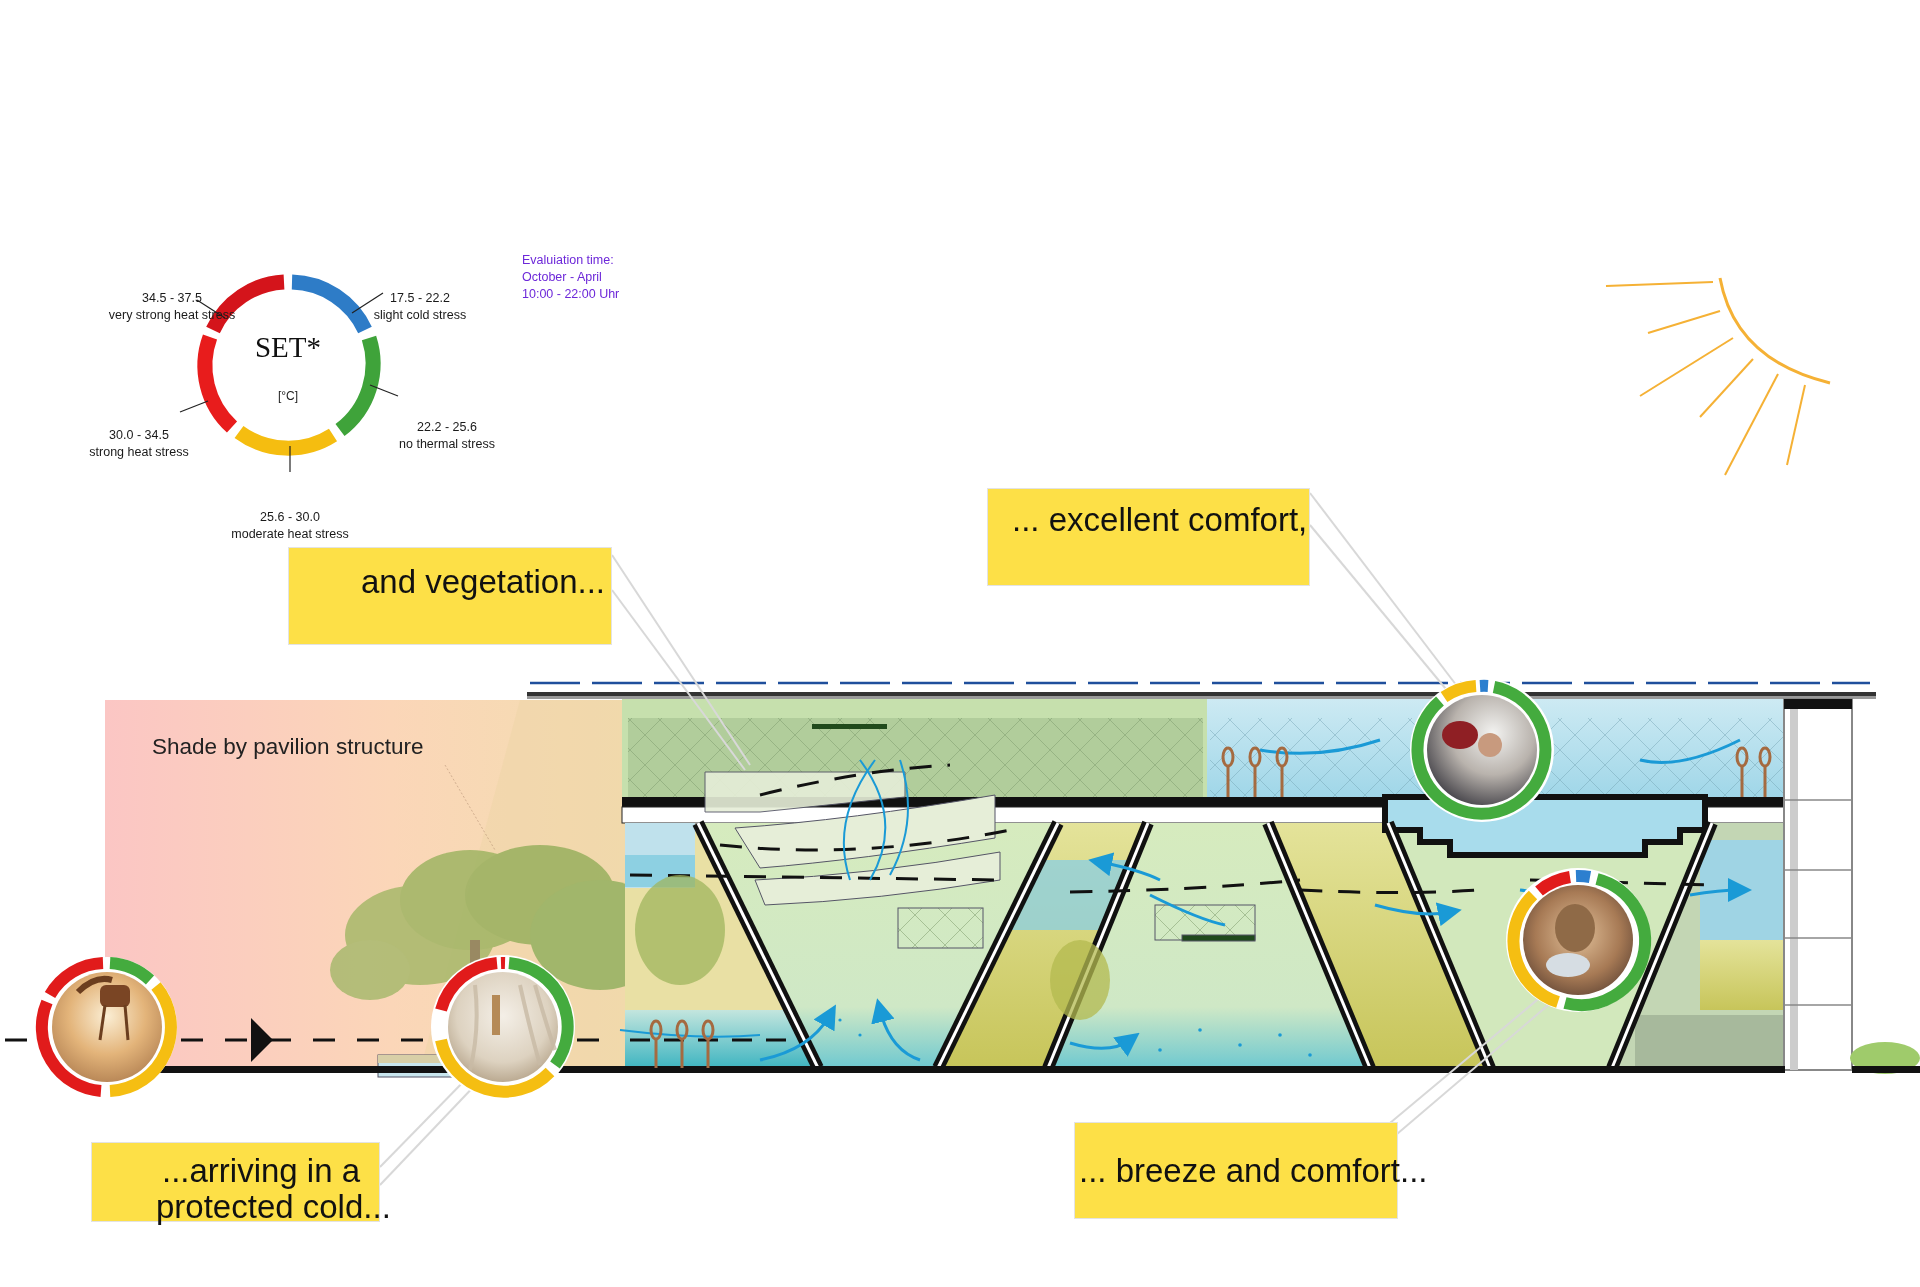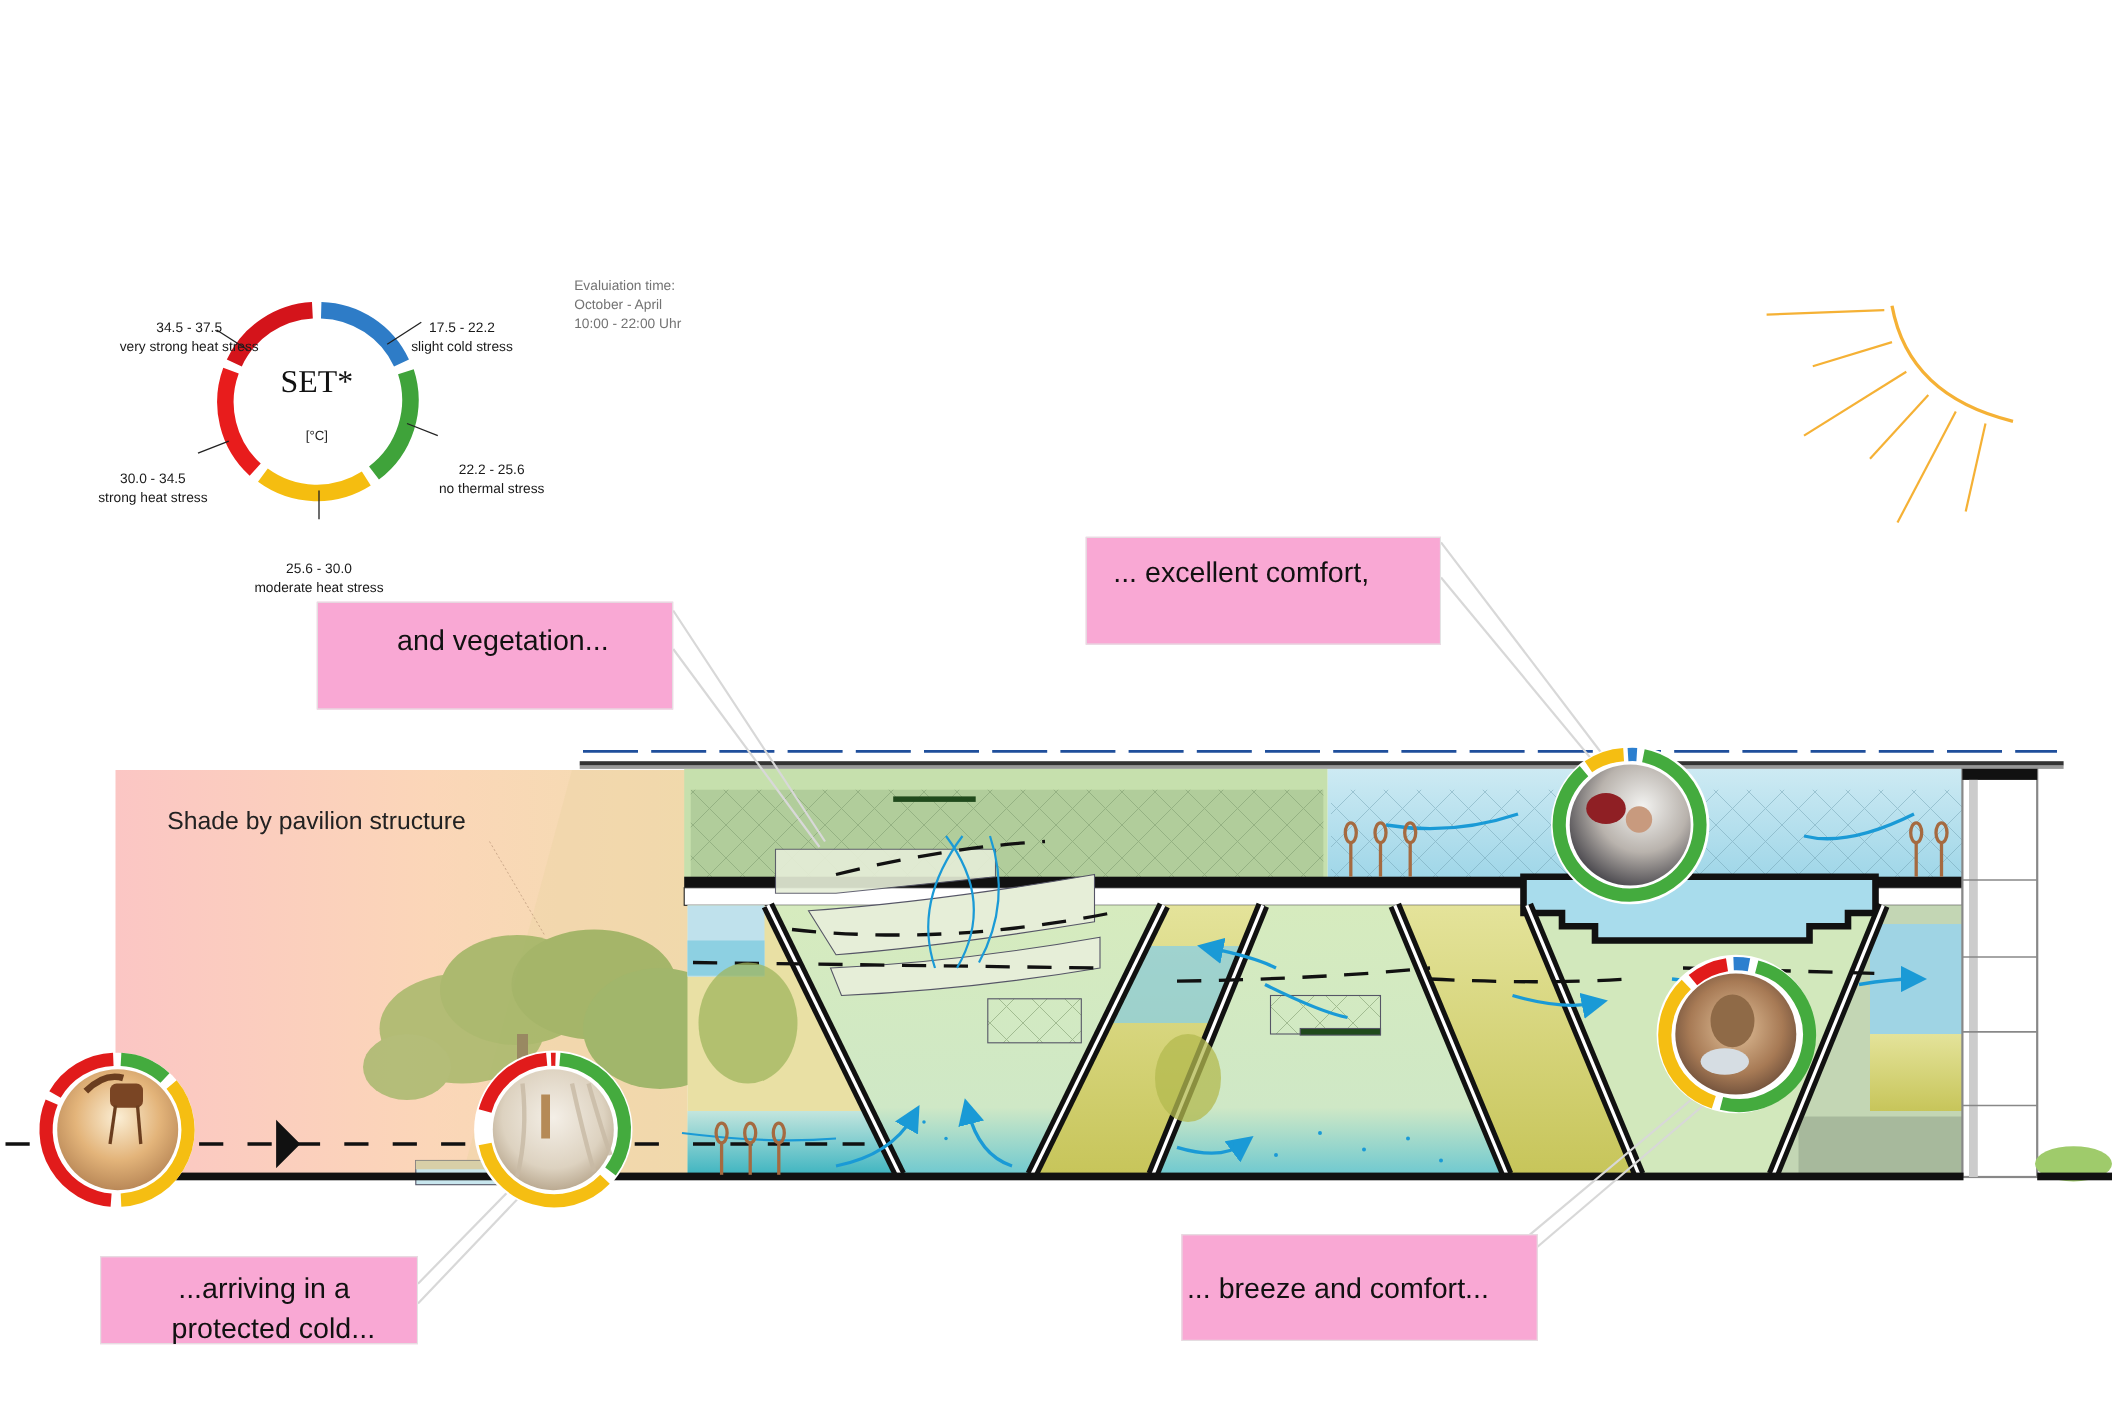--- a/index.html
+++ b/index.html
@@ -1,19 +1,19 @@
 <!DOCTYPE html>
 <html><head>
 <meta charset="utf-8">
 <style>
   html, body { margin:0; padding:0; background:#ffffff; }
   body { width:1920px; height:1287px; position:relative; overflow:hidden; font-family:"Liberation Sans", "DejaVu Sans", sans-serif; color:#1a1a1a; }
   .legend-label { position:absolute; font-size:12.5px; line-height:17px; text-align:center; color:#1a1a1a; white-space:nowrap;margin-top:35px; }
-  .eval { position:absolute; font-size:12.5px; line-height:17px; color:#737373; }
-  .callout { position:absolute; background:#f9a8d4; border:1.5px solid #e3e3e3; font-size:26px; line-height:36px; color:#111; box-sizing:border-box; white-space:nowrap; }
+  .eval { position:absolute; font-size:12.5px; line-height:17px; color:#6d28d9; }
+  .callout { position:absolute; background:#fde047; border:1.5px solid #e3e3e3; font-size:33px; line-height:36px; color:#111; box-sizing:border-box; white-space:nowrap; }
   .callout span { display:block; }
   .shade-label { position:absolute; font-size:22.5px; color:#222; white-space:nowrap; }
   svg { position:absolute; left:0; top:0; }
   .set-title { position:absolute; font-size:30px; text-align:center; color:#111; }
   .set-unit { position:absolute; font-size:12px; text-align:center; color:#222; }
 </style>
 </head>
 <body>
 
 <svg width="1920" height="1287" viewBox="0 0 1920 1287">

